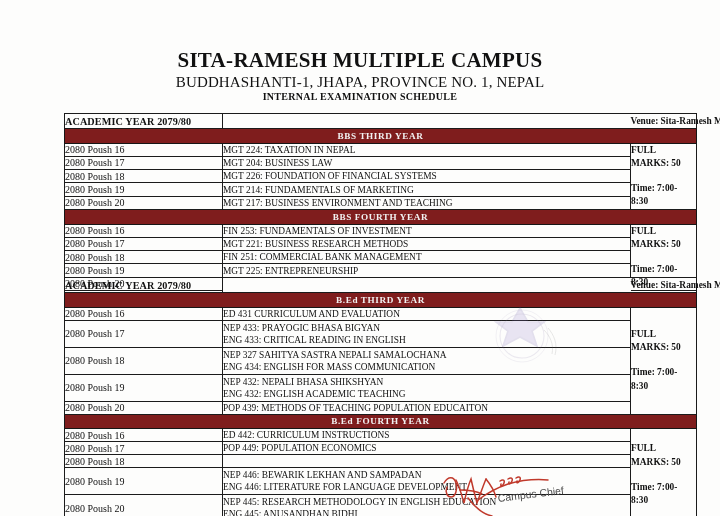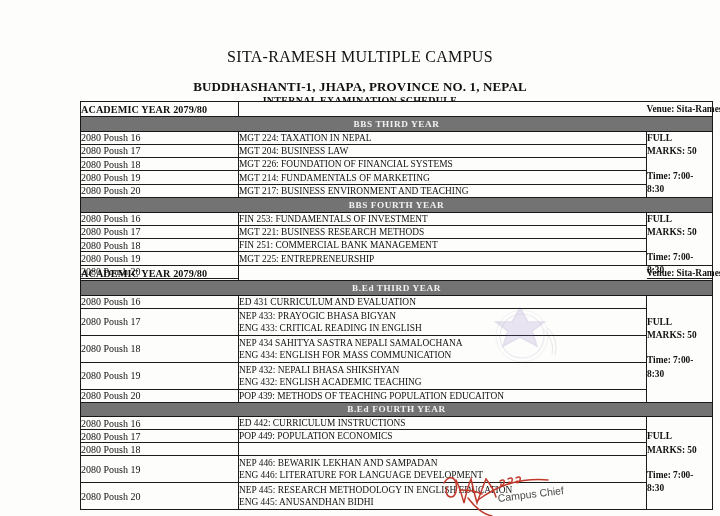--- a/index.html
+++ b/index.html
@@ -22,45 +22,46 @@
   }
   
   .doc-header {
     position: absolute;
     left: 0;
     right: 0;
     top: 48px;
     text-align: center;
   }
   .campus-title {
-    font-size: 16px;
-    font-weight: normal;
+    font-size: 21px;
+    font-weight: bold;
     letter-spacing: 0.3px;
     line-height: 1.15;
   }
   .campus-address {
-    font-size: 13px;
-    font-weight: bold;
+    font-size: 15px;
+    font-weight: normal;
     letter-spacing: 0.15px;
-    margin-top: 13px;
+    margin-top: 2px;
   }
   .schedule-title {
     font-size: 10px;
     font-weight: bold;
     letter-spacing: 0.3px;
     margin-top: 0;
   }
   
   .sched-table {
     position: absolute;
-    left: 80px;
+    left: 64px;
     width: 632px;
     border-collapse: collapse;
     table-layout: fixed;
     font-size: 9.3px;
+    margin-top: 12px;
   }
   #table-bbs { top: 101px; }
   #table-bed { top: 265px; }
 
   .sched-table td, .sched-table th {
     border: 1px solid #1b1b1b;
     padding: 0;
     vertical-align: middle;
   }
   col.c-date { width: 158px; }
@@ -78,21 +79,21 @@
   .ay-blank { background: #fdfdfc; }
   .venue-cell {
     font-size: 9.4px;
     font-weight: bold;
     text-align: right;
     padding: 2px 5px 2px 0;
     white-space: nowrap;
   }
   
   .program-band td {
-    background: #737373;
+    background: #7f1d1d;
     color: #f2f2f2;
     text-align: center;
     font-weight: bold;
     font-size: 9.2px;
     letter-spacing: 0.6px;
     padding: 1.5px 0 2px;
     border-color: #161616;
   }
   
   .date-cell {
@@ -282,21 +283,21 @@
         <tr class="row-double">
           <td class="date-cell">2080 Poush 17</td>
           <td class="subject-cell">
             <span class="line">NEP 433: PRAYOGIC BHASA BIGYAN</span>
             <span class="line">ENG 433: CRITICAL READING IN ENGLISH</span>
           </td>
         </tr>
         <tr class="row-double">
           <td class="date-cell">2080 Poush 18</td>
           <td class="subject-cell">
-            <span class="line">NEP 434 SAHITYA SASTRA NEPALI SAMALOCHANA</span>
+            <span class="line">NEP 327 SAHITYA SASTRA NEPALI SAMALOCHANA</span>
             <span class="line">ENG 434: ENGLISH FOR MASS COMMUNICATION</span>
           </td>
         </tr>
         <tr class="row-double">
           <td class="date-cell">2080 Poush 19</td>
           <td class="subject-cell">
             <span class="line">NEP 432: NEPALI BHASA SHIKSHYAN</span>
             <span class="line">ENG 432: ENGLISH ACADEMIC TEACHING</span>
           </td>
         </tr>

